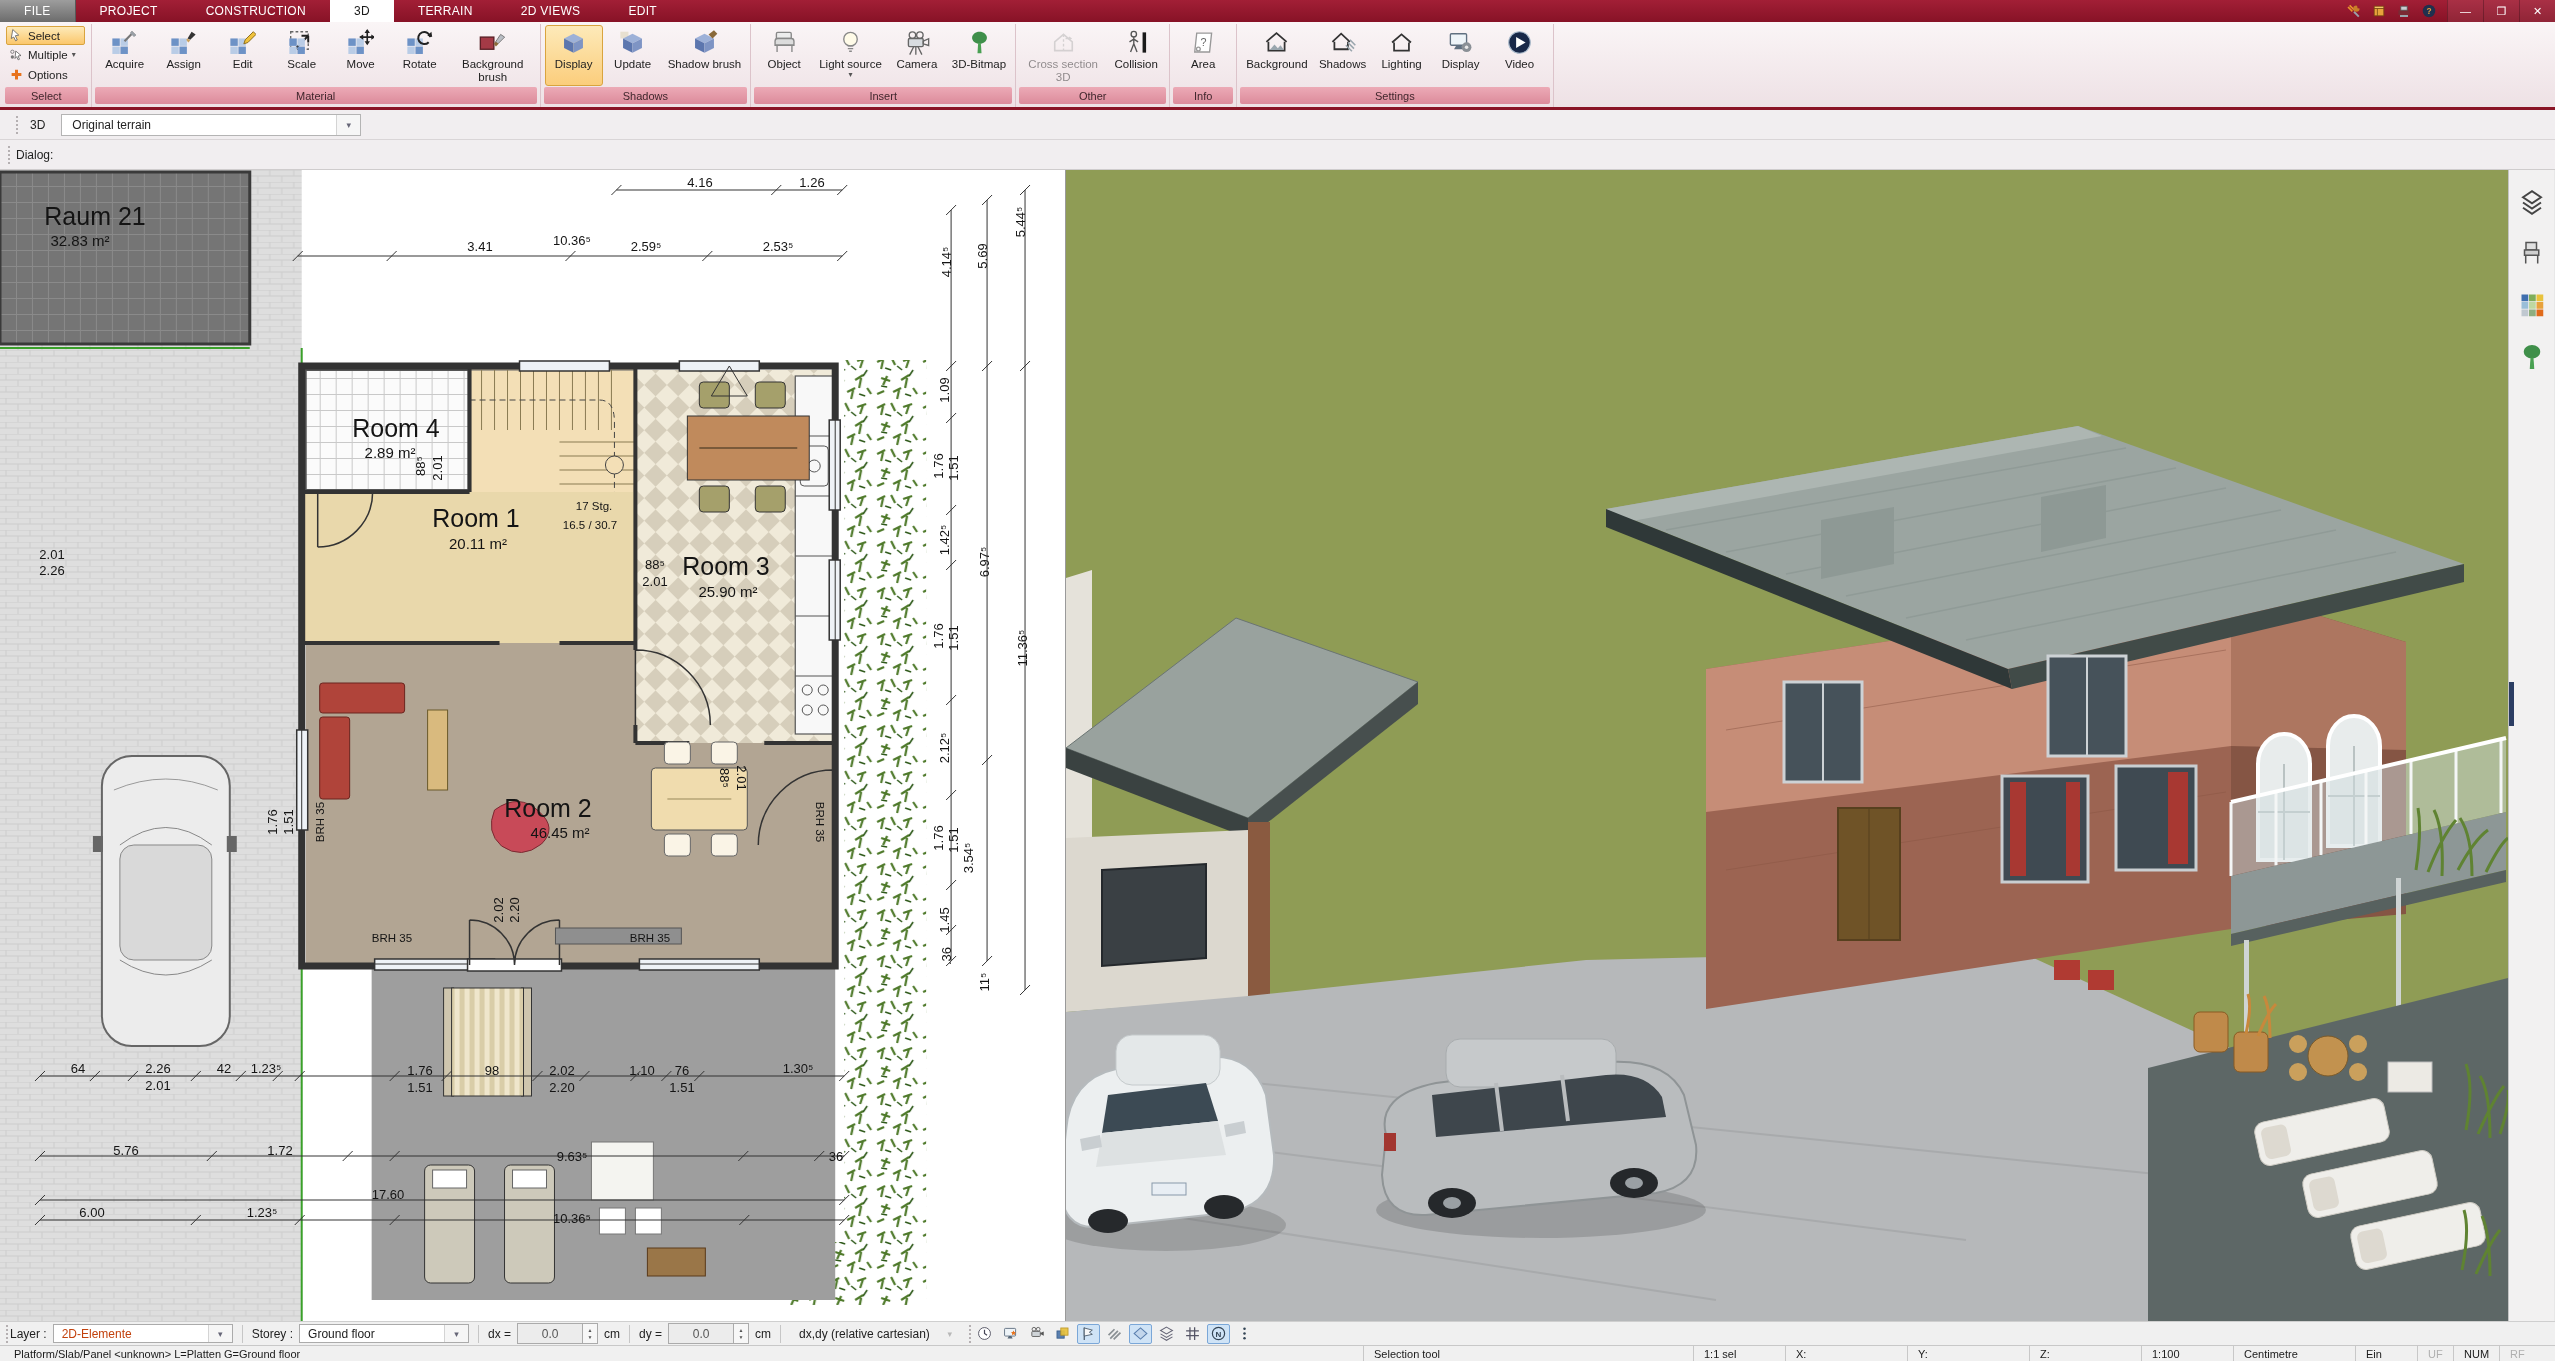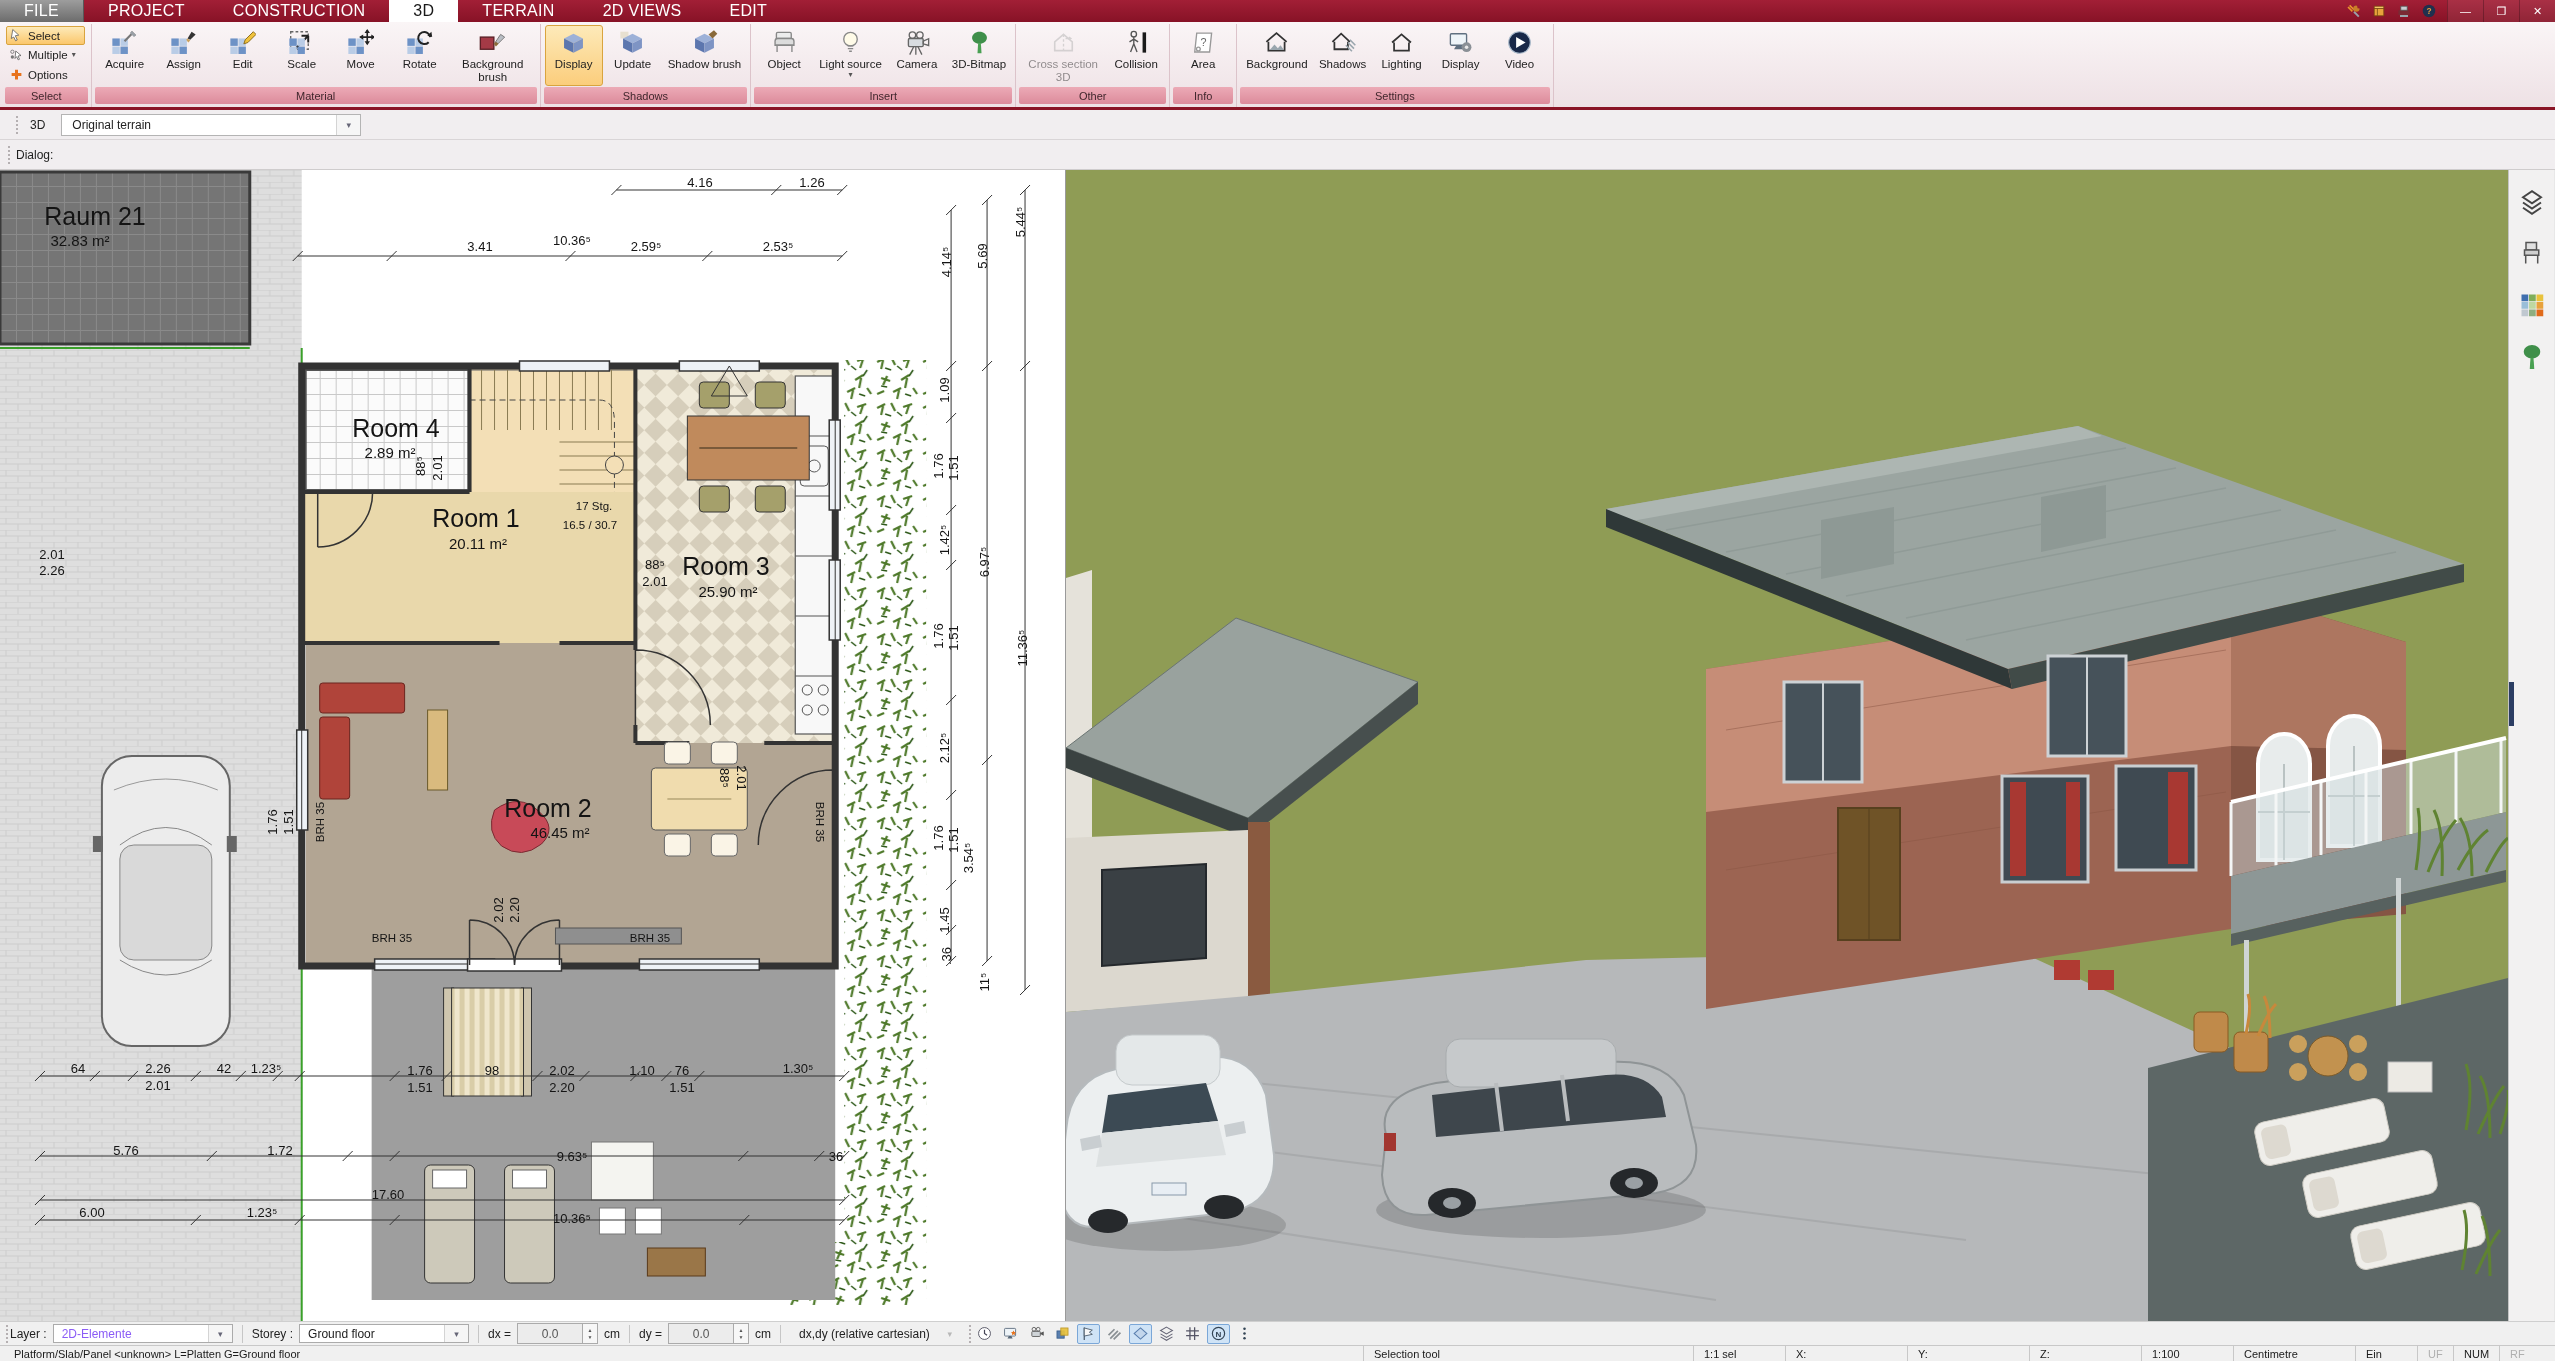--- a/index.html
+++ b/index.html
@@ -2,21 +2,21 @@
 <html><head>
 <meta charset="utf-8">
 <style>
   *{box-sizing:border-box;margin:0;padding:0}
   html,body{width:2555px;height:1361px;overflow:hidden}
   .app{position:relative;width:2555px;height:1361px;background:#e8e8e8;
        font-family:"Liberation Sans","DejaVu Sans",sans-serif;color:#222;overflow:hidden}
 
   
   .titlebar{height:22px;background:linear-gradient(#a21f36,#871226);display:flex;align-items:stretch;color:#fff}
-  .tab{padding:0 24px;display:flex;align-items:center;font-size:16px;letter-spacing:.3px;white-space:nowrap}
+  .tab{padding:0 24px;display:flex;align-items:center;font-size:12px;letter-spacing:.3px;white-space:nowrap}
   .tab.file{background:linear-gradient(#9d9d9d,#6c6c6c);border-right:1px solid #585858}
   .tab.active{background:#fff;color:#1a1a1a}
   .title-spacer{flex:1}
   .title-icons{display:flex;align-items:center;gap:9px;padding:0 10px}
   .title-icons .icn{width:16px;height:16px;display:block}
   .winbtns{display:flex;align-items:stretch}
   .wb{width:36px;display:flex;align-items:center;justify-content:center;font-size:11px;color:#fff;background:rgba(255,255,255,.08);border-left:1px solid rgba(0,0,0,.25)}
 
   
   .ribbon{height:88px;background:linear-gradient(#faf5f6,#eee1e5);border-bottom:3px solid #8a1426;display:flex;align-items:stretch;padding:2px 2px 0 2px}
@@ -54,21 +54,21 @@
   .v3d{position:relative;width:1442px;height:100%;background:#8f9c55;overflow:hidden}
   .v3d svg{display:block;width:100%;height:100%}
   .rail{position:relative;width:46px;background:#f2f1f1;border-left:1px solid #c4c4c4;display:flex;flex-direction:column;align-items:center;padding-top:16px;gap:22px}
   .rail .icn{width:30px;height:30px;display:block}
   .rail-thumb{position:absolute;left:0;top:512px;width:5px;height:44px;background:#2c3e63}
 
   
   .bottombar{height:24px;background:#f0f0f0;border-top:1px solid #cfcfcf;display:flex;align-items:center;font-size:12px;gap:6px;padding:0 6px}
   .bb-sel{height:19px;background:#fff;border:1px solid #ababab;display:flex;align-items:center;font-size:12px}
   .bb-sel .val{padding:0 8px;white-space:nowrap}
-  .red{color:#8b5cf6}
+  .red{color:#c2410c}
   .numwrap{display:flex;align-items:stretch;height:21px}
   .num{width:66px;height:100%;background:#ececec;border:1px solid #ababab;text-align:center;font-size:12px;color:#555;font-family:"Liberation Sans","DejaVu Sans",sans-serif}
   .spin{width:15px;border:1px solid #ababab;border-left:none;display:flex;flex-direction:column;align-items:center;justify-content:center;font-size:5px;color:#555;background:#f7f7f7;line-height:1.3}
   .mode{border:1px solid transparent;background:transparent}
   .mode .chevbox{background:transparent;border-left:none;color:#b8b8b8}
   .bbi{width:23px;height:20px;display:flex;align-items:center;justify-content:center;border:1px solid transparent;border-radius:2px}
   .bbi .icn{width:17px;height:17px;display:block}
   .bbi.active{background:#cfe3f6;border-color:#7aa7d8}
   .vsep{width:1px;height:18px;background:#c6c6c6;margin:0 3px}
 

